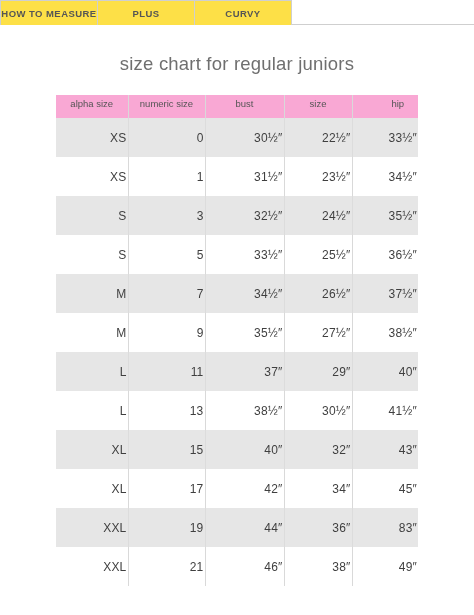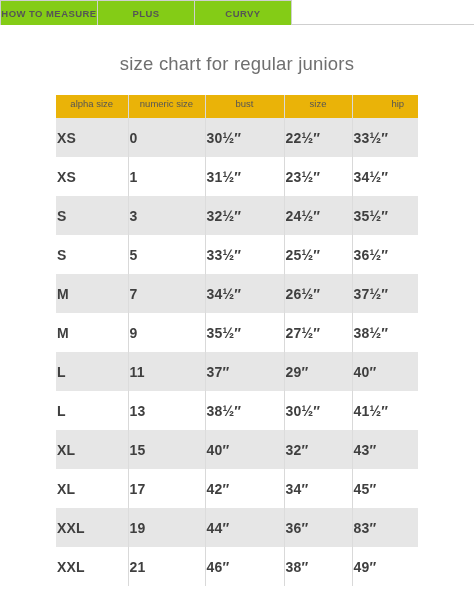--- a/index.html
+++ b/index.html
@@ -29,21 +29,21 @@
     align-items: stretch;
     height: 25px;
   }
   .tab {
     width: 98px;
     height: 25px;
     box-sizing: border-box;
     display: flex;
     align-items: center;
     justify-content: center;
-    background: #84cc16;
+    background: #fde047;
     border: 1px solid #cfcfcf;
     border-bottom: none;
     margin-right: -1px;
     font-size: 9.5px;
     letter-spacing: 0.45px;
     color: #555555;
     font-weight: 700;
     white-space: nowrap;
     position: relative;
     z-index: 1;
@@ -95,29 +95,29 @@
   table.size-chart col.c3 { width: 68px; }
   table.size-chart col.c4 { width: 66px; }
 
   table.size-chart th {
     font-size: 9.5px;
     font-weight: 400;
     color: #555555;
     text-align: center;
     padding: 3px 0 9px 0;
     border-right: 1px solid #d9d9d9;
-    background: #eab308;
+    background: #f9a8d4;
   }
   table.size-chart th:last-child { border-right: none; padding-left: 25px; }
 
   table.size-chart td {
-    font-size: 14px;
-    font-weight: 700;
+    font-size: 12px;
+    font-weight: 400;
     color: #3f3f3f;
-    text-align: left;
+    text-align: right;
     height: 37px;
     border-right: 1px solid #d9d9d9;
     letter-spacing: 0.2px;
   }
   table.size-chart td:last-child { border-right: none; }
 
   tr.shaded td { background: #e6e6e6; border-right-color: #dcdcdc; }
   tr.plain td { background: #ffffff; }
 </style>
 </head>

